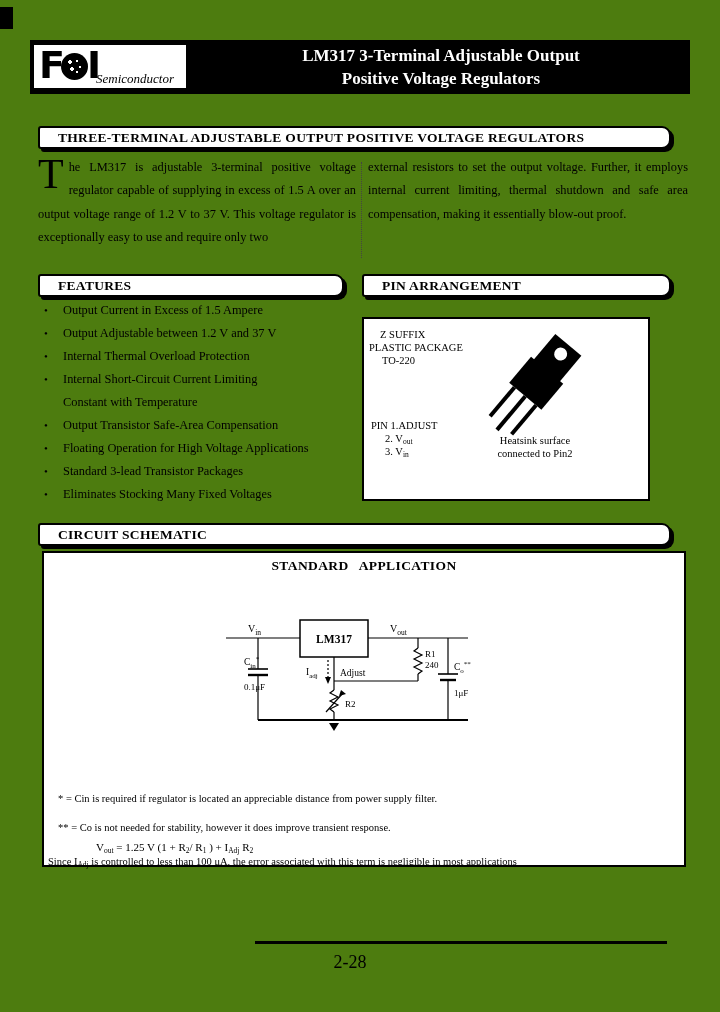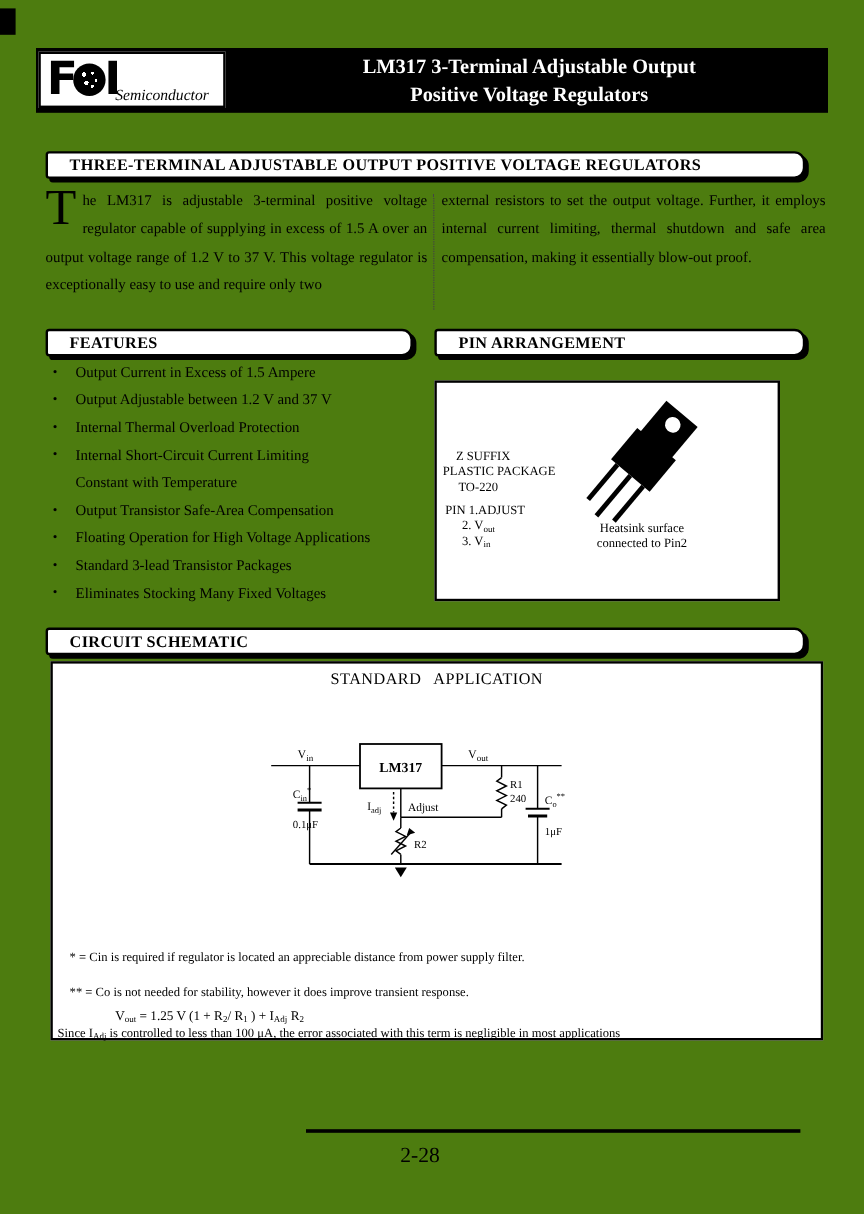--- a/index.html
+++ b/index.html
@@ -41,32 +41,32 @@
                border-left:1px dotted #444;}
 
   
   .features-list{position:absolute;left:44px;top:299px;width:306px;font-size:12.4px;}
   .feat-row{display:flex;height:23px;line-height:23px;}
   .feat-bullet{width:19px;flex:none;font-size:11px;}
 
   
   .pin-box{position:absolute;left:362px;top:317px;width:288px;height:184px;
            border:2px solid #000;box-sizing:border-box;background:#fff;}
-  .pkg-label{position:absolute;left:5px;top:9px;font-size:10.5px;line-height:13px;margin-top:46px;}
+  .pkg-label{position:absolute;left:5px;top:9px;font-size:10.5px;line-height:13px;}
   .pkg-l1{margin-left:11px;} .pkg-l3{margin-left:13px;}
   .pin-list{position:absolute;left:7px;top:100px;font-size:10.5px;line-height:13px;}
   .pin-indent{margin-left:14px;}
   .heatsink-note{position:absolute;left:103px;top:115px;width:136px;text-align:center;
                  font-size:10.5px;line-height:13px;}
   .to220{position:absolute;left:92px;top:8px;}
 
   
   .schem-box{position:absolute;left:42px;top:551px;width:644px;height:316px;
              border:2px solid #000;box-sizing:border-box;background:#fff;}
-  .schem-title{position:absolute;left:0;right:0;top:5px;text-align:center;font-weight:normal;
+  .schem-title{position:absolute;left:0;right:0;top:5px;text-align:center;font-weight:bold;
                font-size:13.5px;word-spacing:7px;letter-spacing:.4px;}
   .circuit-svg{position:absolute;left:178px;top:55px;}
   .footnote{position:absolute;font-size:10.5px;}
   .fn1{left:14px;top:240px;} .fn2{left:14px;top:269px;}
   .formula{left:52px;top:288px;font-size:11px;}
   .fnote{left:4px;top:303px;}
   sub.s{font-size:7.5px;vertical-align:-2px;line-height:0;}
 
   
   .footer-line{position:absolute;left:255px;top:941px;width:412px;height:3px;background:#000;}

